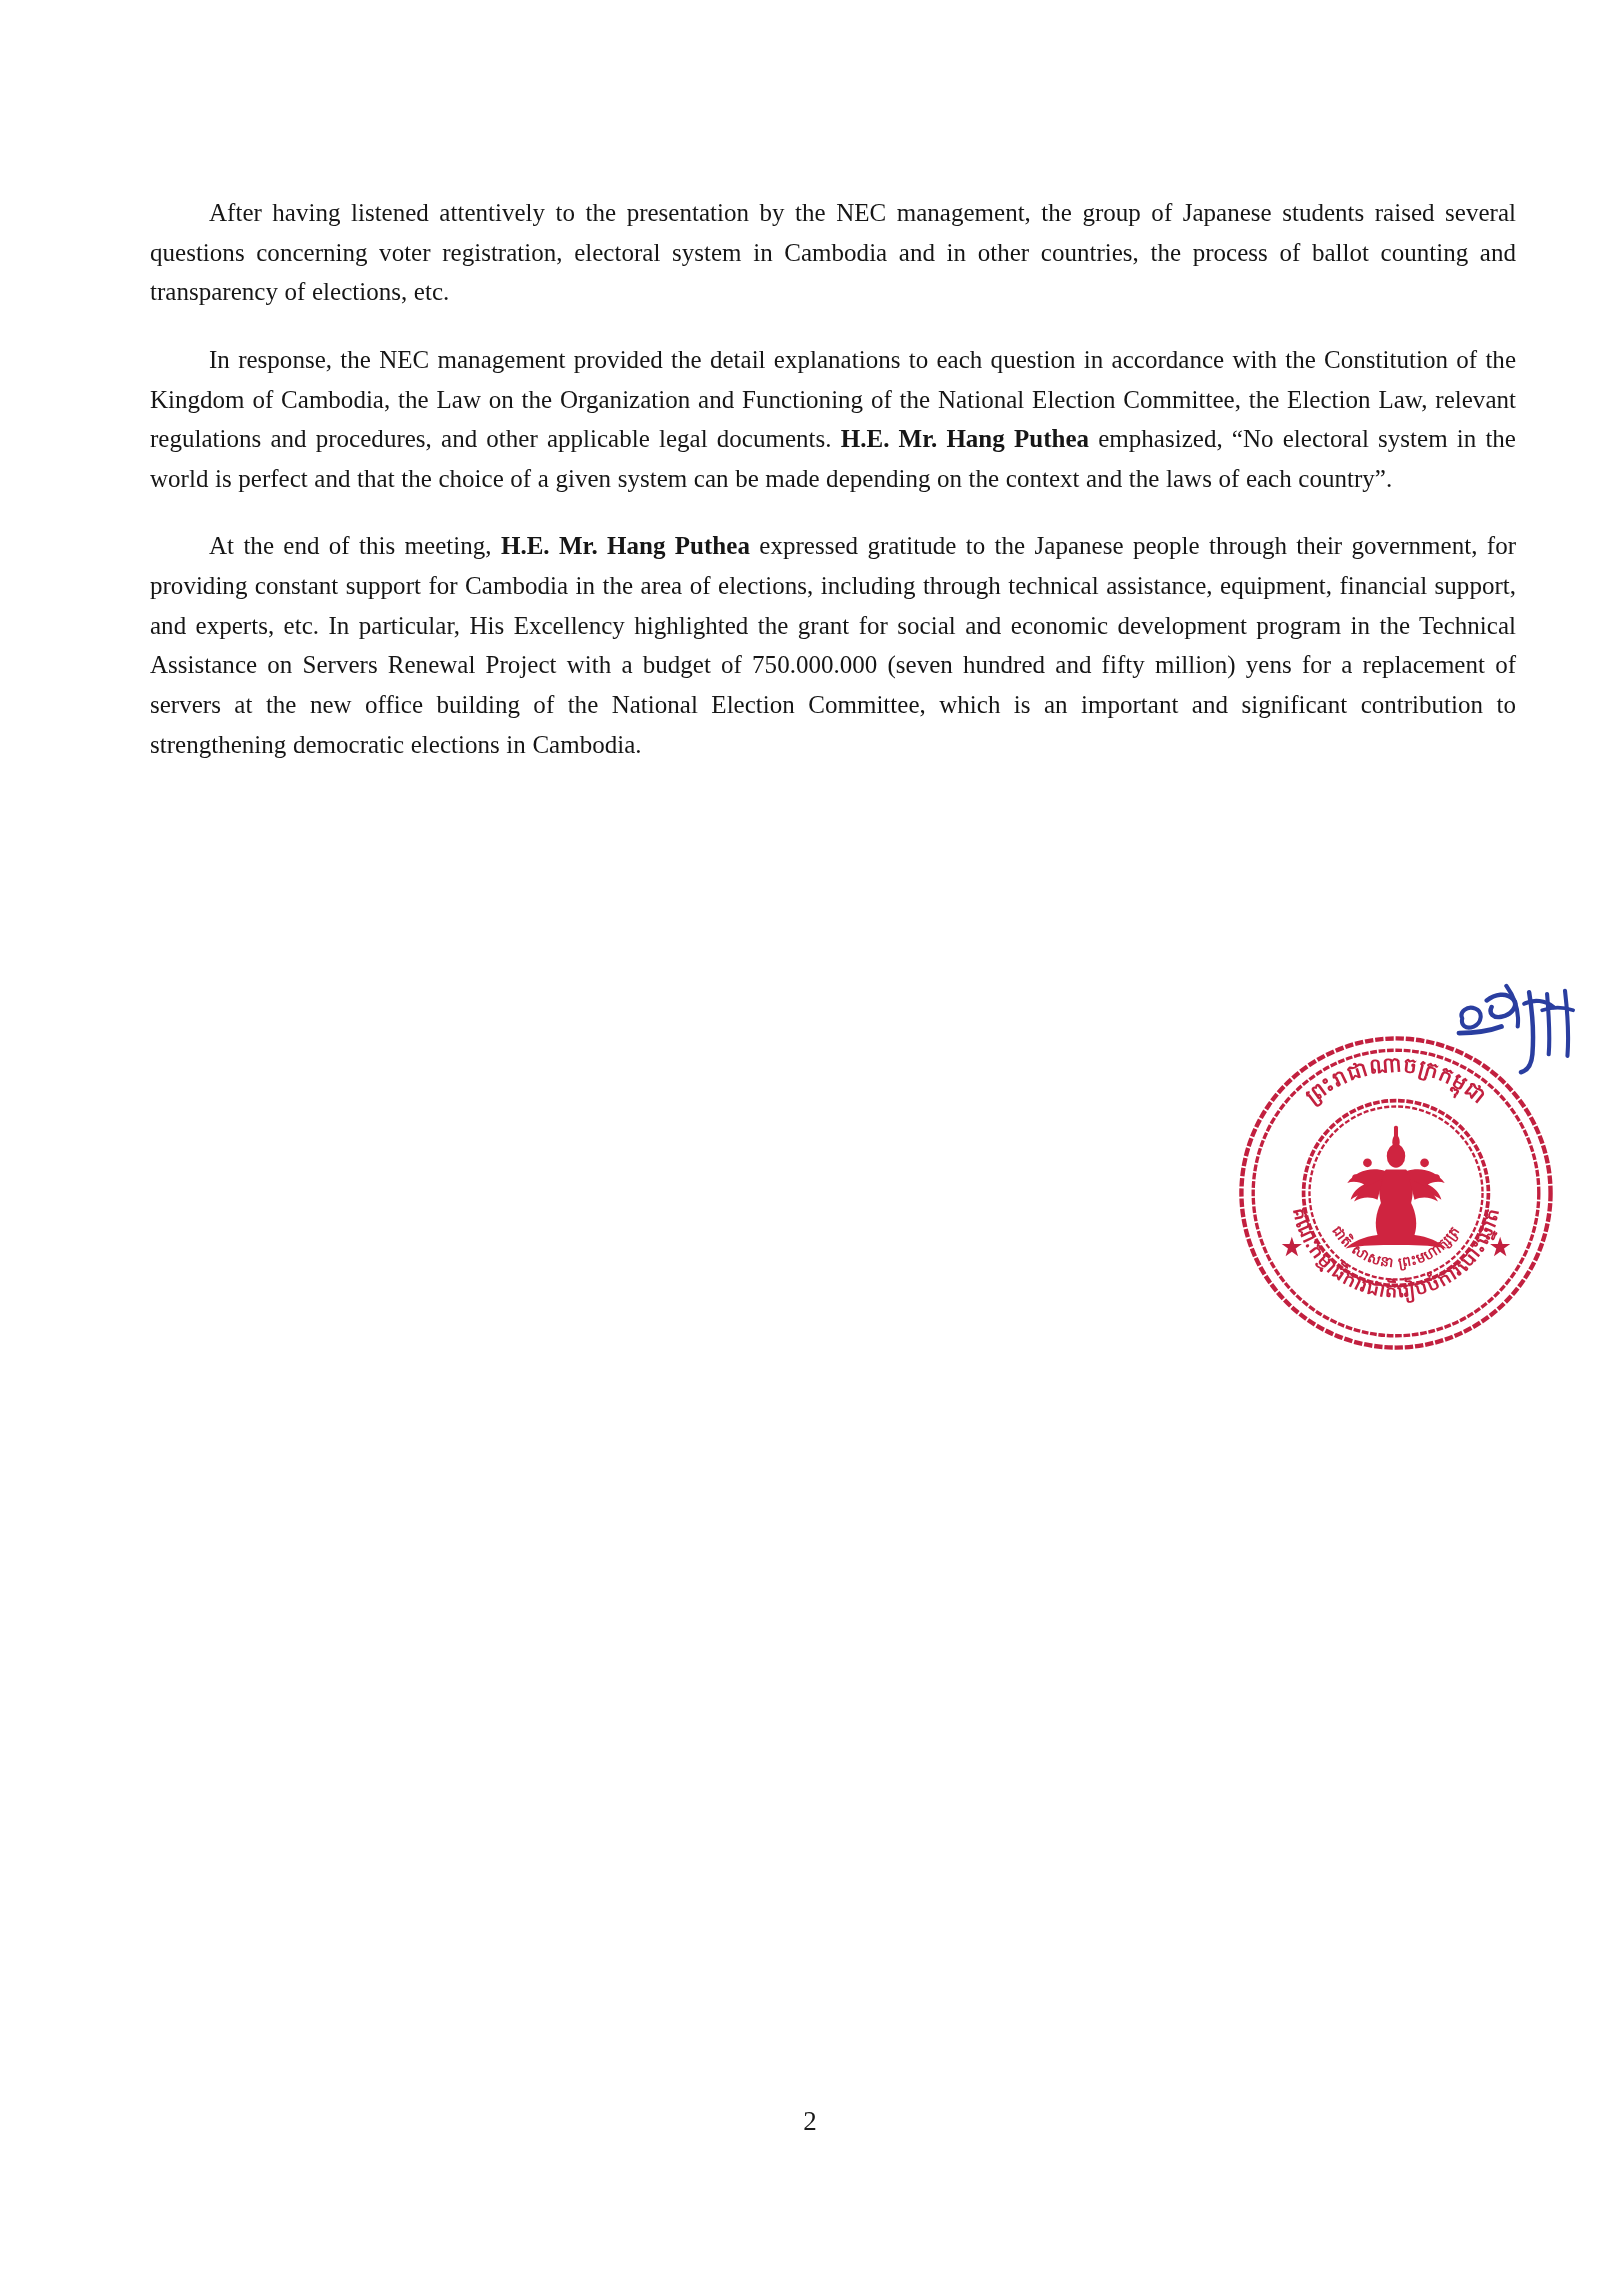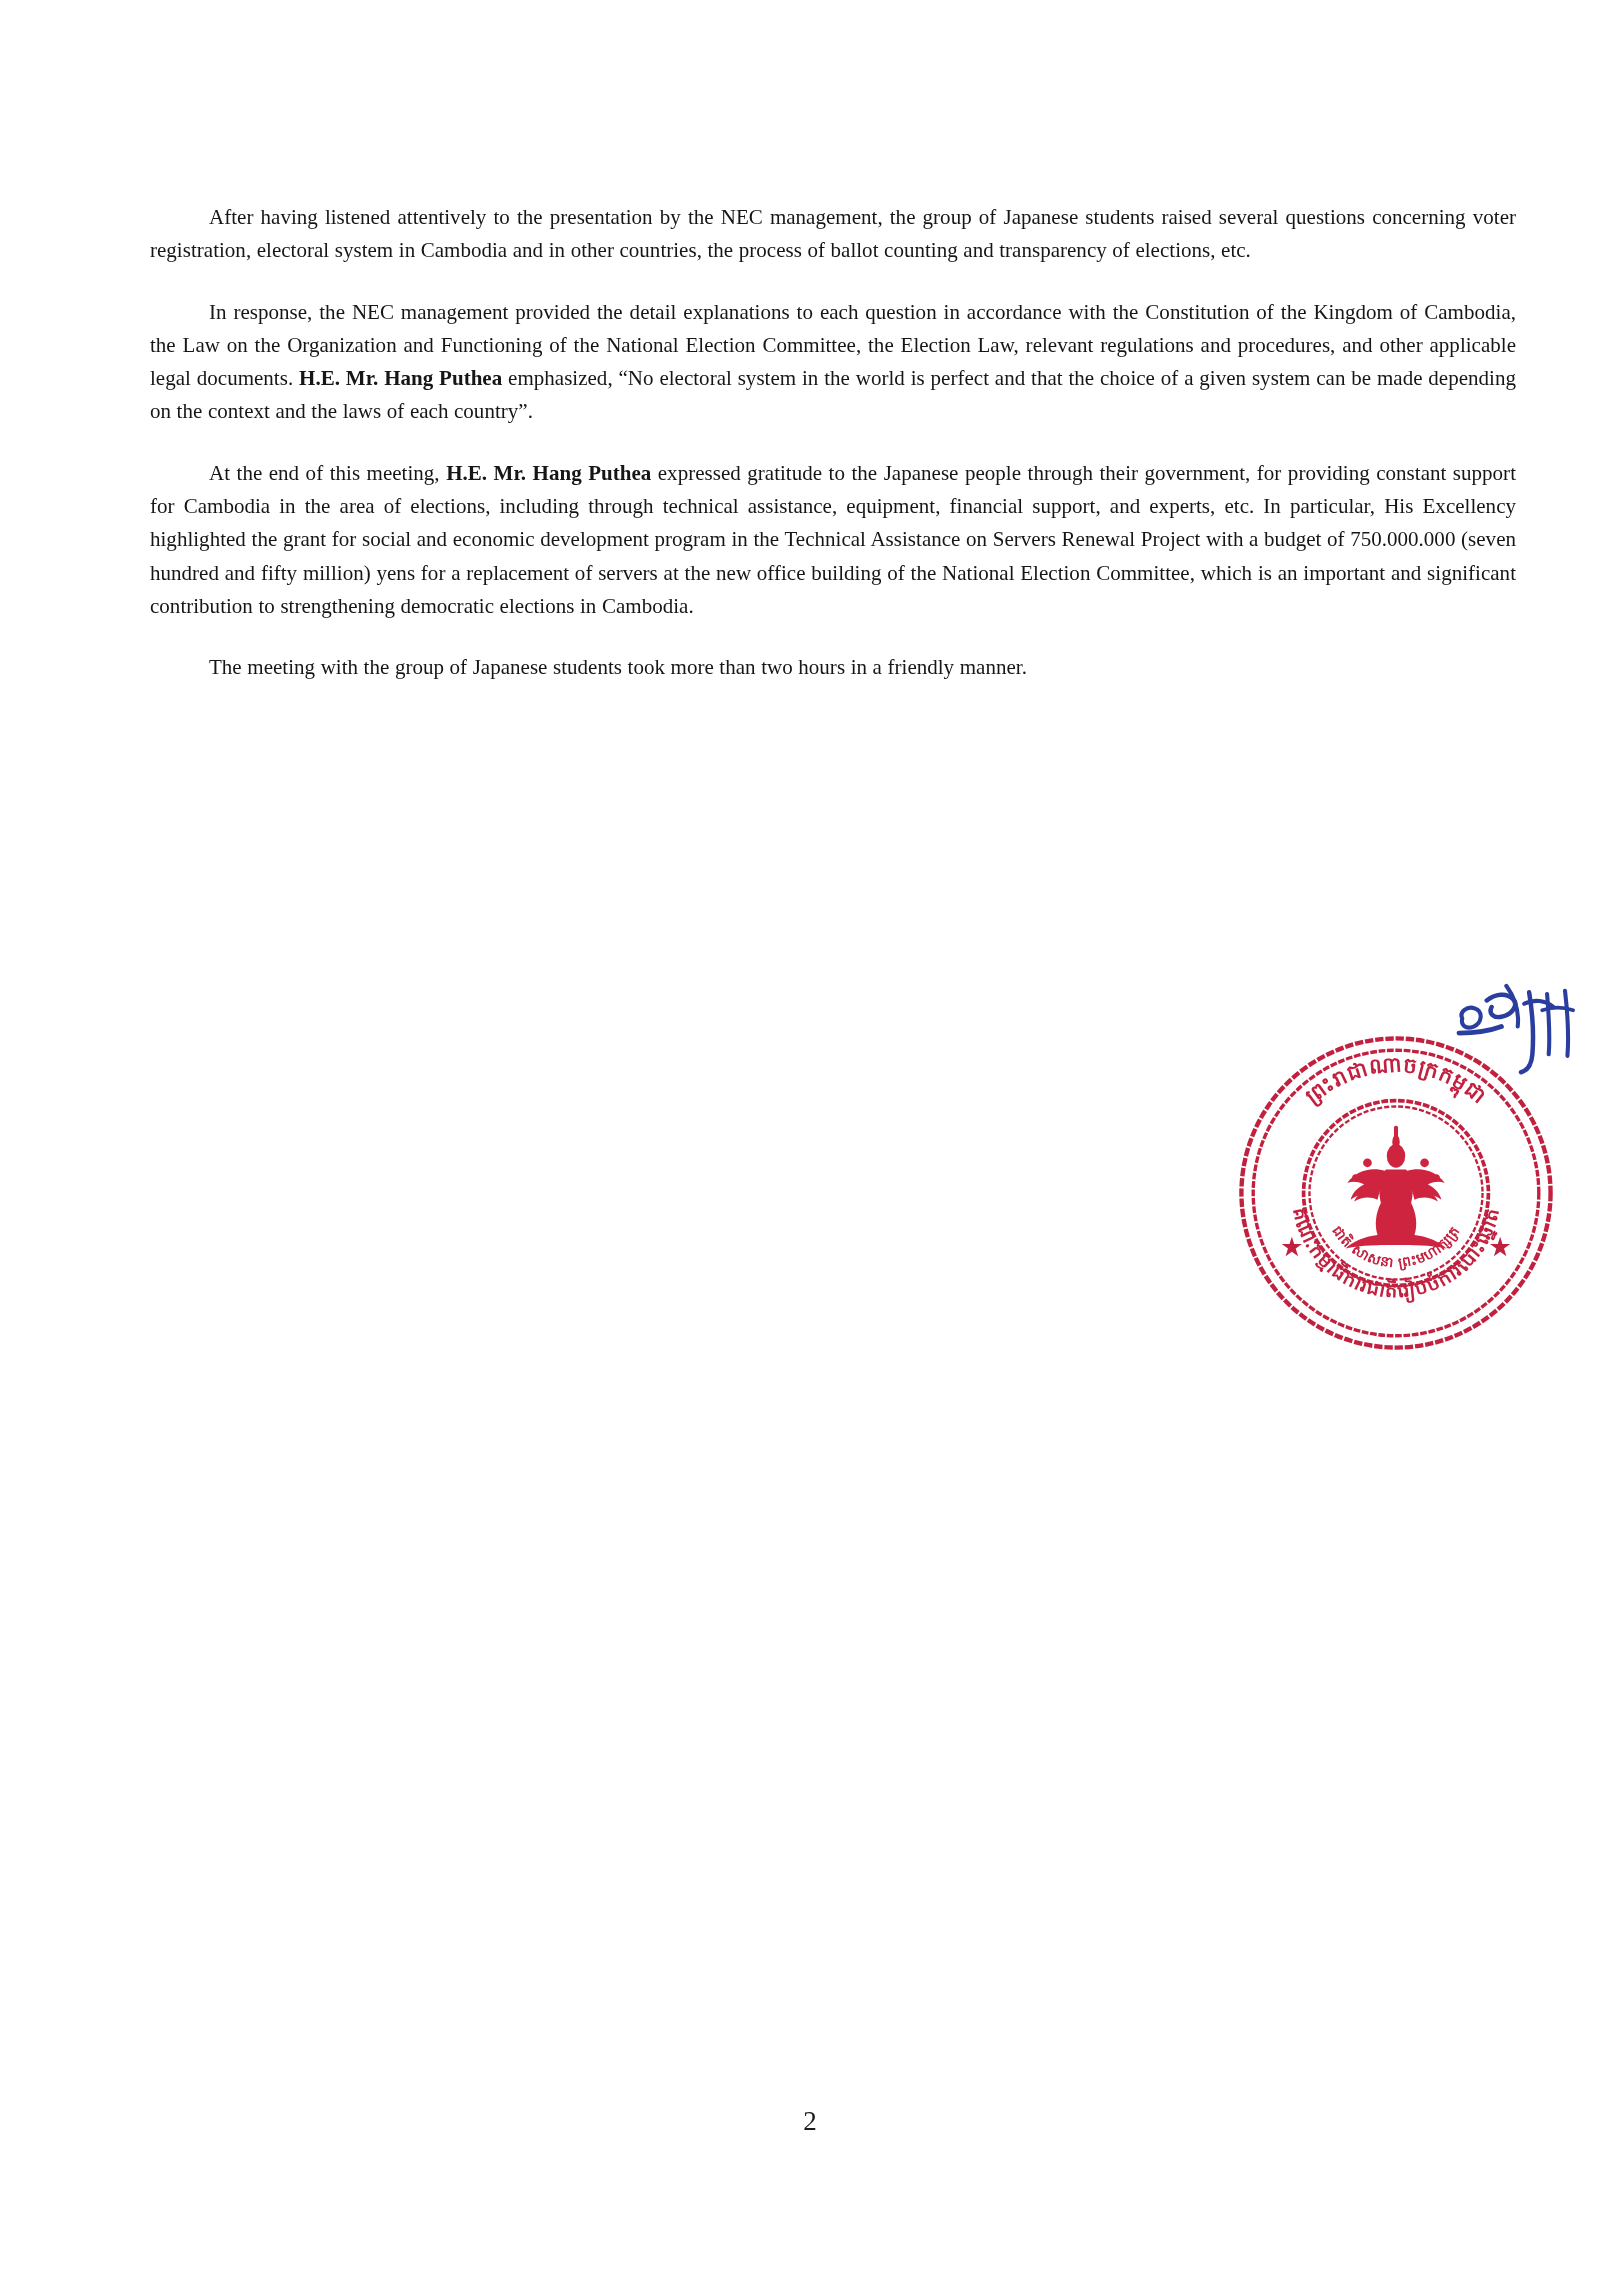--- a/index.html
+++ b/index.html
@@ -16,22 +16,22 @@
     font-family: "Liberation Serif", "DejaVu Serif", serif;
     color: #161616;
   }
   .content {
     position: absolute;
     left: 150px;
     top: 193px;
     width: 1366px;
   }
   p.para {
-    margin: 8px 0 28px 0;
-    font-size: 21px;
+    margin: 0 0 28px 0;
+    font-size: 25px;
     line-height: 1.585;
     text-align: justify;
     text-justify: inter-word;
     text-indent: 59px;
     letter-spacing: 0.02px;
     word-spacing: 0.3px;
   }
   p.para:last-child { margin-bottom: 0; }
   b.name { font-weight: bold; }
 
@@ -71,21 +71,20 @@
 
   <div class="content">
 
     <p class="para">After having listened attentively to the presentation by the NEC management, the group of Japanese students raised several questions concerning voter registration, electoral system in Cambodia and in other countries, the process of ballot counting and transparency of elections, etc.</p>
 
     <p class="para"><span>In response, the NEC management provided the detail explanations to each question in accordance with the Constitution of the Kingdom of Cambodia, the Law on the Organization and Functioning of the National Election Committee, the Election Law, relevant regulations and procedures, and other applicable legal documents. </span><b class="name">H.E. Mr. Hang Puthea</b><span> emphasized, “No electoral system in the world is perfect and that the choice of a given system can be made depending on the context and the laws of each country”.</span></p>
 
 
     <p class="para"><span>At the end of this meeting, </span><b class="name">H.E. Mr. Hang Puthea</b><span> expressed gratitude to the Japanese people through their government, for providing constant support for Cambodia in the area of elections, including through technical assistance, equipment, financial support, and experts, etc. In particular, His Excellency highlighted the grant for social and economic development program in the Technical Assistance on Servers Renewal Project with a budget of 750.000.000 (seven hundred and fifty million) yens for a replacement of servers at the new office building of the National Election Committee, which is an important and significant contribution to strengthening democratic elections in Cambodia.</span></p>
 
-    <p class="para">The meeting with the group of Japanese students took more than two hours in a friendly manner.</p>
 
   </div>
 
   <div class="signature">
     <svg viewBox="0 0 180 130" width="147" height="106" aria-hidden="true">
       <g fill="none" stroke="#2a3ea0" stroke-linecap="round" stroke-linejoin="round">
         <path d="M10 52 C6 44, 16 36, 26 40 C36 44, 34 58, 24 62 C14 66, 8 60, 10 52 Z" stroke-width="5"></path>
         <path d="M6 70 C24 70, 42 68, 58 62" stroke-width="6"></path>
         <path d="M40 30 C50 22, 64 20, 72 28 C80 36, 70 48, 58 50 C48 52, 42 46, 46 38" stroke-width="5.5"></path>
         <path d="M64 12 C74 26, 80 44, 78 62" stroke-width="5"></path>

